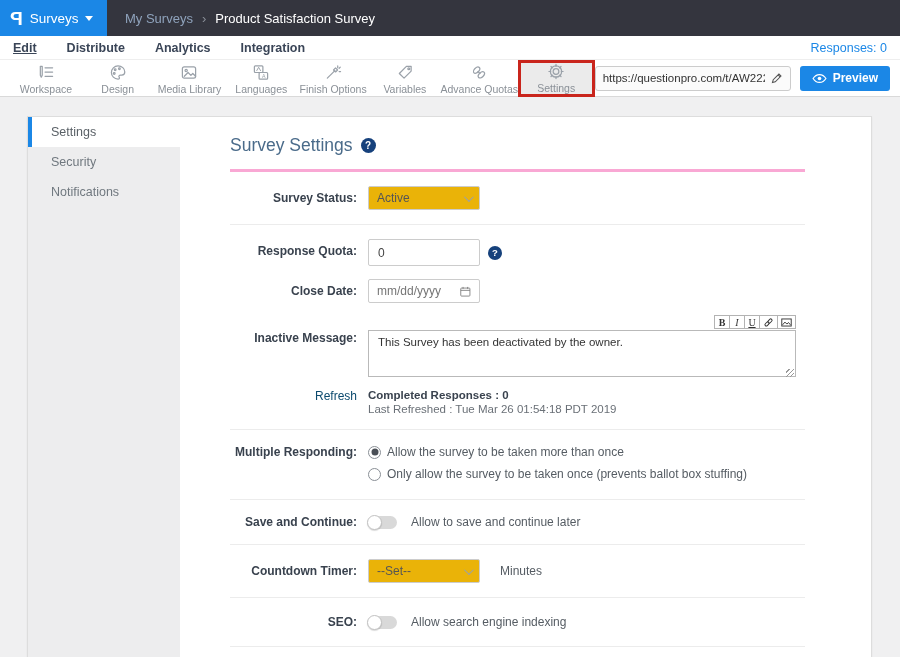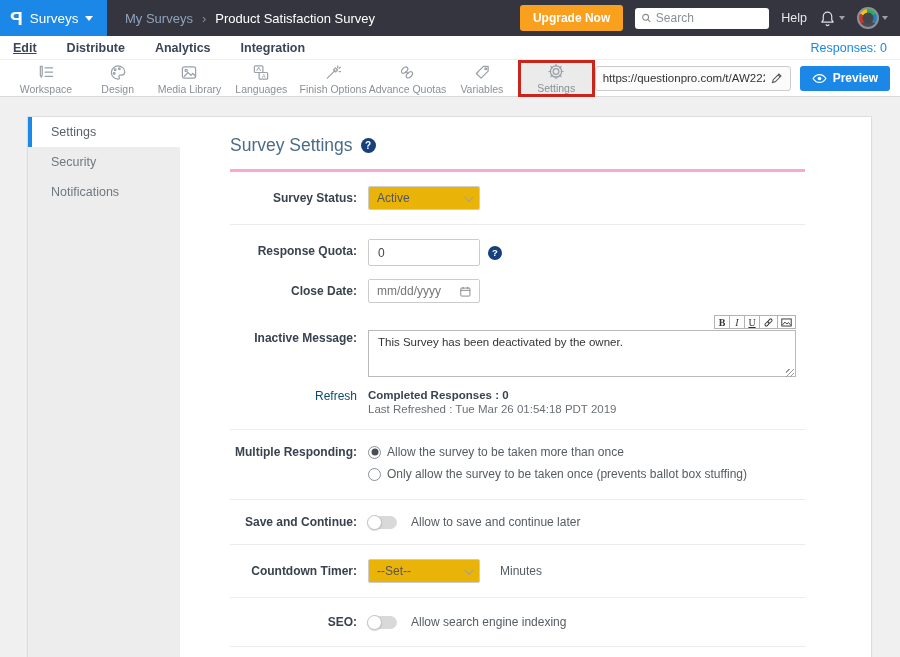--- a/index.html
+++ b/index.html
@@ -98,42 +98,20 @@
   <div class="brand">
     <span class="logo">P</span>
     <span class="prod">Surveys</span>
     <span class="caret"></span>
   </div>
   <div class="crumbs">
     <span class="crumb-parent">My Surveys</span>
     <span class="crumb-sep">›</span>
     <span class="crumb-current">Product Satisfaction Survey</span>
   </div>
-  <div class="topbar-right">
-    <button class="upgrade-btn">Upgrade Now</button>
-    <div class="searchbox">
-      <svg width="12" height="12" viewBox="0 0 16 16">
-          <circle cx="7" cy="7" r="4.5" fill="none" stroke="#888" stroke-width="1.6"></circle>
-          <line x1="10.5" y1="10.5" x2="14" y2="14" stroke="#888" stroke-width="1.6"></line>
-        </svg>
-      <input type="text" placeholder="Search" style="">
-    </div>
-    <span class="help-link">Help</span>
-    <div class="bell-wrap">
-      <svg width="17" height="17" viewBox="0 0 24 24" fill="none" stroke="#e0e0e2" stroke-width="1.7" stroke-linejoin="round">
-          <path d="M12 3a6 6 0 0 0-6 6v5l-2 3h16l-2-3V9a6 6 0 0 0-6-6z"></path>
-          <path d="M10 20a2 2 0 0 0 4 0"></path>
-        </svg>
-      <span class="icon-caret-sm"></span>
-    </div>
-    <div class="avatar-wrap">
-      <span class="avatar"></span>
-      <span class="icon-caret-sm"></span>
-    </div>
-  </div>
 </div>
 
 <div class="navrow">
   <span class="tab active">Edit</span>
   <span class="tab">Distribute</span>
   <span class="tab">Analytics</span>
   <span class="tab">Integration</span>
   <span class="responses">Responses: 0</span>
 </div>
 
@@ -178,32 +156,32 @@
         <line x1="3" y1="15" x2="11" y2="7"></line>
         <rect x="10.2" y="4.8" width="3" height="3" transform="rotate(45 11.7 6.3)"></rect>
         <line x1="14" y1="2" x2="14" y2="4"></line>
         <line x1="15.5" y1="8" x2="17" y2="8"></line>
         <line x1="15.5" y1="4.5" x2="16.7" y2="3.3"></line>
       </svg>
     <span class="tlabel">Finish Options</span>
   </div>
   <div class="tool">
     <svg width="18" height="17" viewBox="0 0 18 18">
+        <path d="M10.5 2.5H15.5V7.5L8 15 3 10z"></path>
+        <circle cx="13" cy="5" r="1"></circle>
+      </svg>
+    <span class="tlabel">Variables</span>
+  </div>
+  <div class="tool">
+    <svg width="18" height="17" viewBox="0 0 18 18">
         <ellipse cx="6.5" cy="6.5" rx="4" ry="2.4" transform="rotate(-45 6.5 6.5)"></ellipse>
         <ellipse cx="11.5" cy="11.5" rx="4" ry="2.4" transform="rotate(-45 11.5 11.5)"></ellipse>
         <line x1="8" y1="8" x2="10" y2="10"></line>
       </svg>
     <span class="tlabel">Advance Quotas</span>
-  </div>
-  <div class="tool">
-    <svg width="18" height="17" viewBox="0 0 18 18">
-        <path d="M10.5 2.5H15.5V7.5L8 15 3 10z"></path>
-        <circle cx="13" cy="5" r="1"></circle>
-      </svg>
-    <span class="tlabel">Variables</span>
   </div>
   <div class="tool hl">
     <svg width="18" height="17" viewBox="0 0 18 18">
         <circle cx="9" cy="9" r="3"></circle>
         <circle cx="9" cy="9" r="6"></circle>
         <line x1="9" y1="1.5" x2="9" y2="3.5"></line>
         <line x1="9" y1="14.5" x2="9" y2="16.5"></line>
         <line x1="1.5" y1="9" x2="3.5" y2="9"></line>
         <line x1="14.5" y1="9" x2="16.5" y2="9"></line>
         <line x1="3.7" y1="3.7" x2="5.1" y2="5.1"></line>

